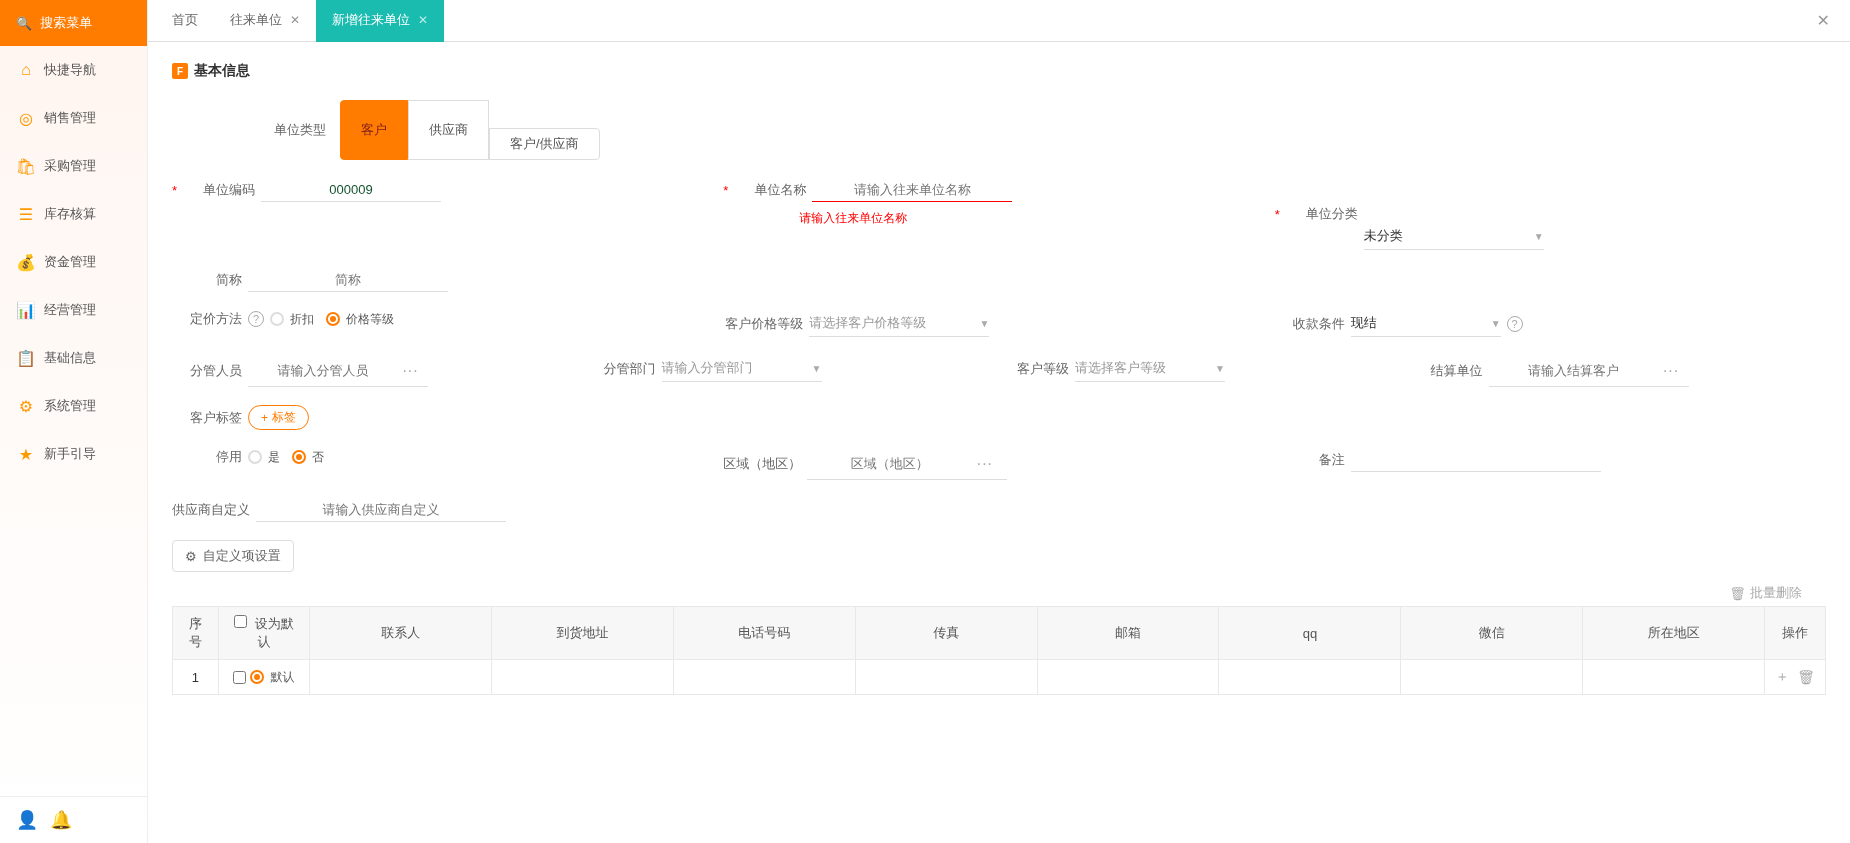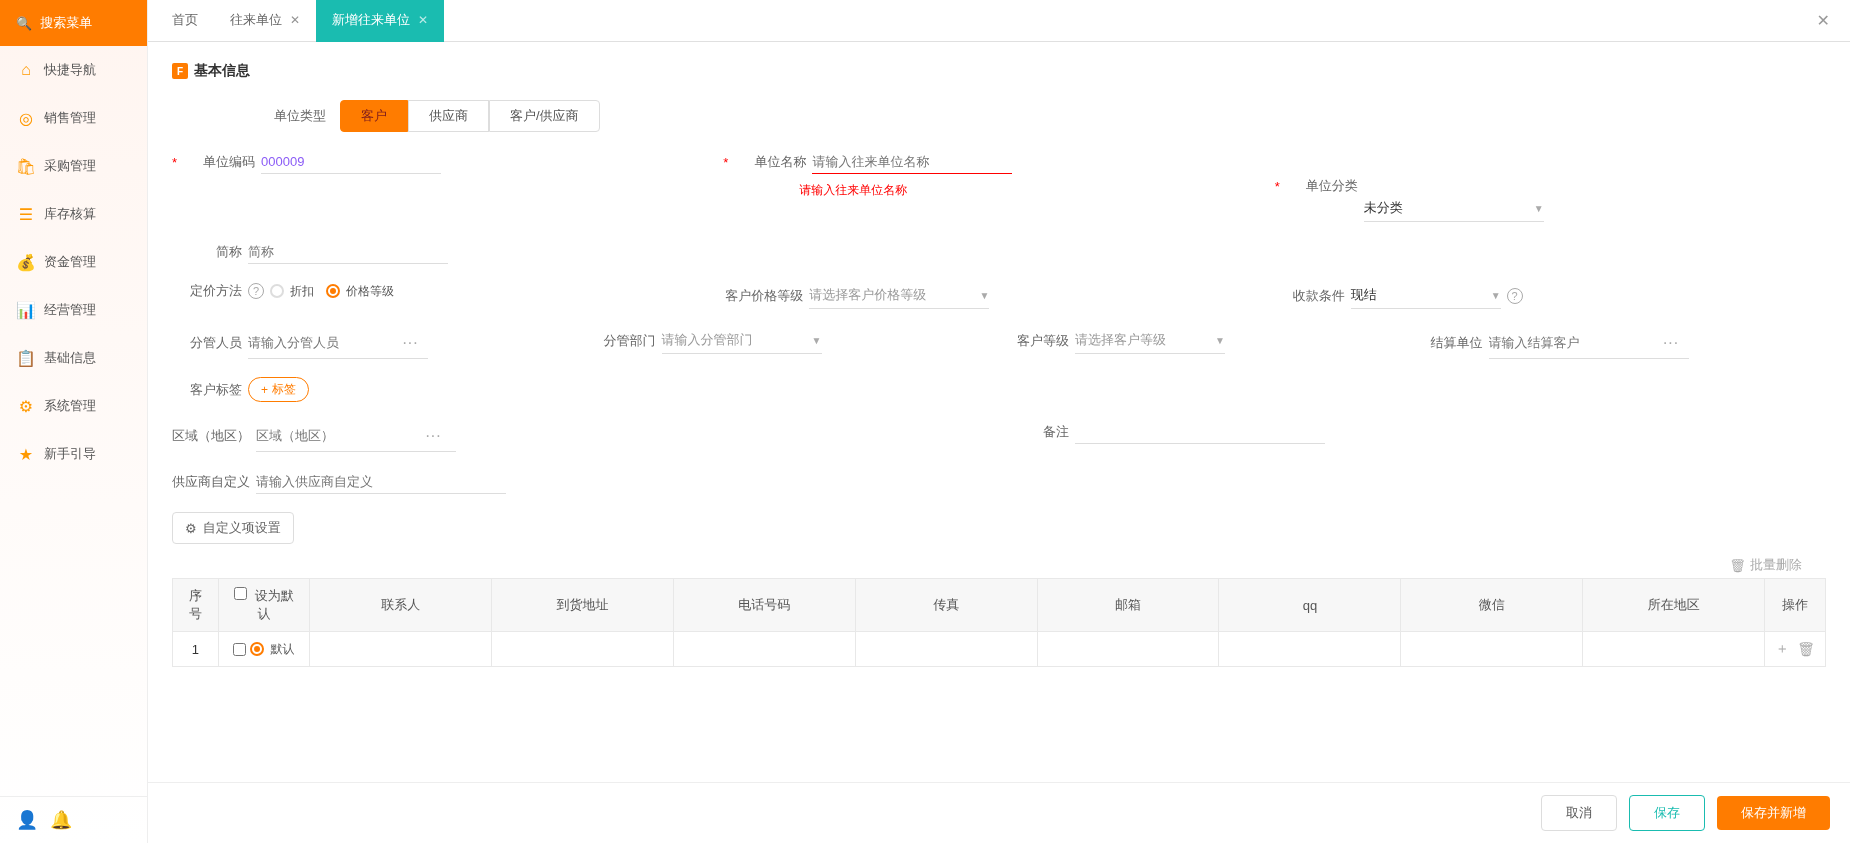--- a/index.html
+++ b/index.html
@@ -133,21 +133,21 @@
       cursor: pointer;
       font-size: 13px;
       color: #555;
     }
     .unit-type-btn.active {
       background: #ff7c00;
       color: #7f1d1d;
       border-color: #ff7c00;
     }
     .unit-type-btn:first-child { border-radius: 4px 0 0 4px; }
-    .unit-type-btn:last-child { border-radius: 0 4px 4px 0; }
+    .unit-type-btn:last-child { border-radius: 0 4px 4px 0; margin-top: 28px; }
 
     
     .form-row {
       display: flex;
       align-items: flex-start;
       margin-bottom: 18px;
       flex-wrap: wrap;
     }
     .form-field {
       display: flex;
@@ -167,22 +167,23 @@
       color: red;
       margin-right: 2px;
     }
     .form-input {
       border: none;
       border-bottom: 1px solid #ddd;
       outline: none;
       padding: 4px 0;
       font-size: 13px;
       width: 180px;
-      color: #8b5cf6;
+      color: #14532d;
       background: transparent;
+      text-align: center;
     }
     .form-input.error-border { border-bottom-color: red; }
     .error-msg {
       color: red;
       font-size: 12px;
       margin-top: 2px;
       margin-left: 76px;
     }
 
     .form-select-container {
@@ -567,20 +568,33 @@
       <div class="form-field">
         <span class="form-label">客户标签</span>
         <button class="tag-btn">
           <span>+</span>
           <span>标签</span>
         </button>
       </div>
     </div>
 
     <div class="form-row">
+      <div class="form-field">
+        <span class="form-label">停用</span>
+        <div class="radio-group">
+          <div class="radio-item">
+            <div class="radio-circle"></div>
+            <span>是</span>
+          </div>
+          <div class="radio-item">
+            <div class="radio-circle checked"></div>
+            <span>否</span>
+          </div>
+        </div>
+      </div>
       <div class="form-field">
         <span class="form-label">区域（地区）</span>
         <div class="form-input-with-btn" style="width:200px;">
           <input class="form-input" type="text" style="width: 165px; border: none;" placeholder="区域（地区）">
           <span class="more-btn">···</span>
         </div>
       </div>
       <div class="form-field">
         <span class="form-label">备注</span>
         <input class="form-input" type="text" style="width: 250px;">
@@ -644,18 +658,13 @@
                 <span class="action-btn">＋</span>
                 <span class="action-btn">🗑</span>
               </div>
             </td>
           </tr>
         </tbody>
       </table>
     </div>
   </div>
 
-  <div class="bottom-bar">
-    <button class="btn-cancel">取消</button>
-    <button class="btn-save">保存</button>
-    <button class="btn-save-new">保存并新增</button>
-  </div>
 </div>
 
 </body></html>

